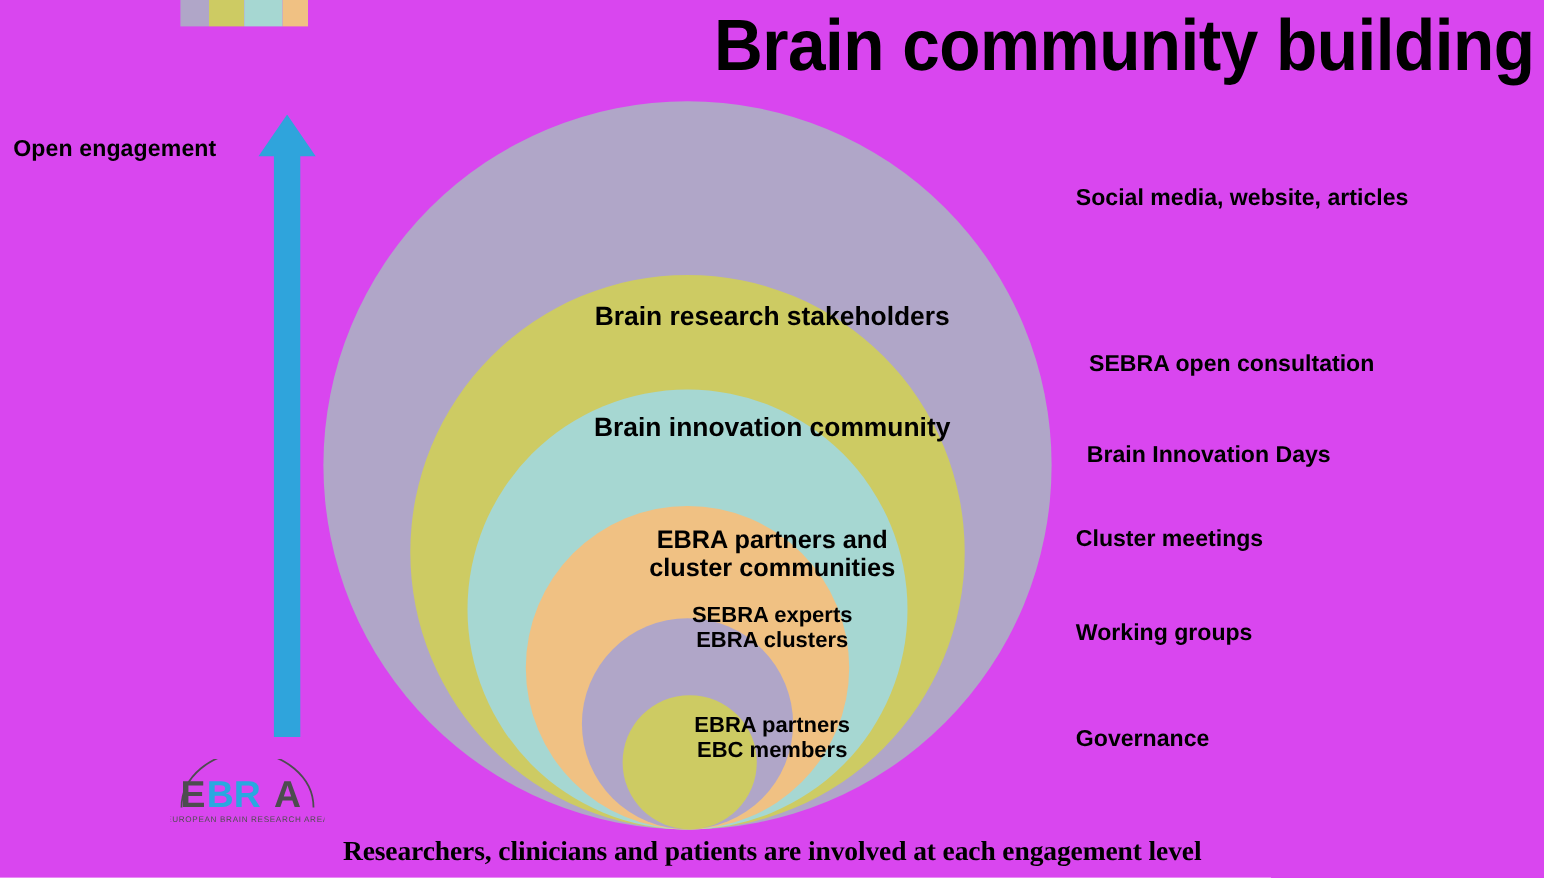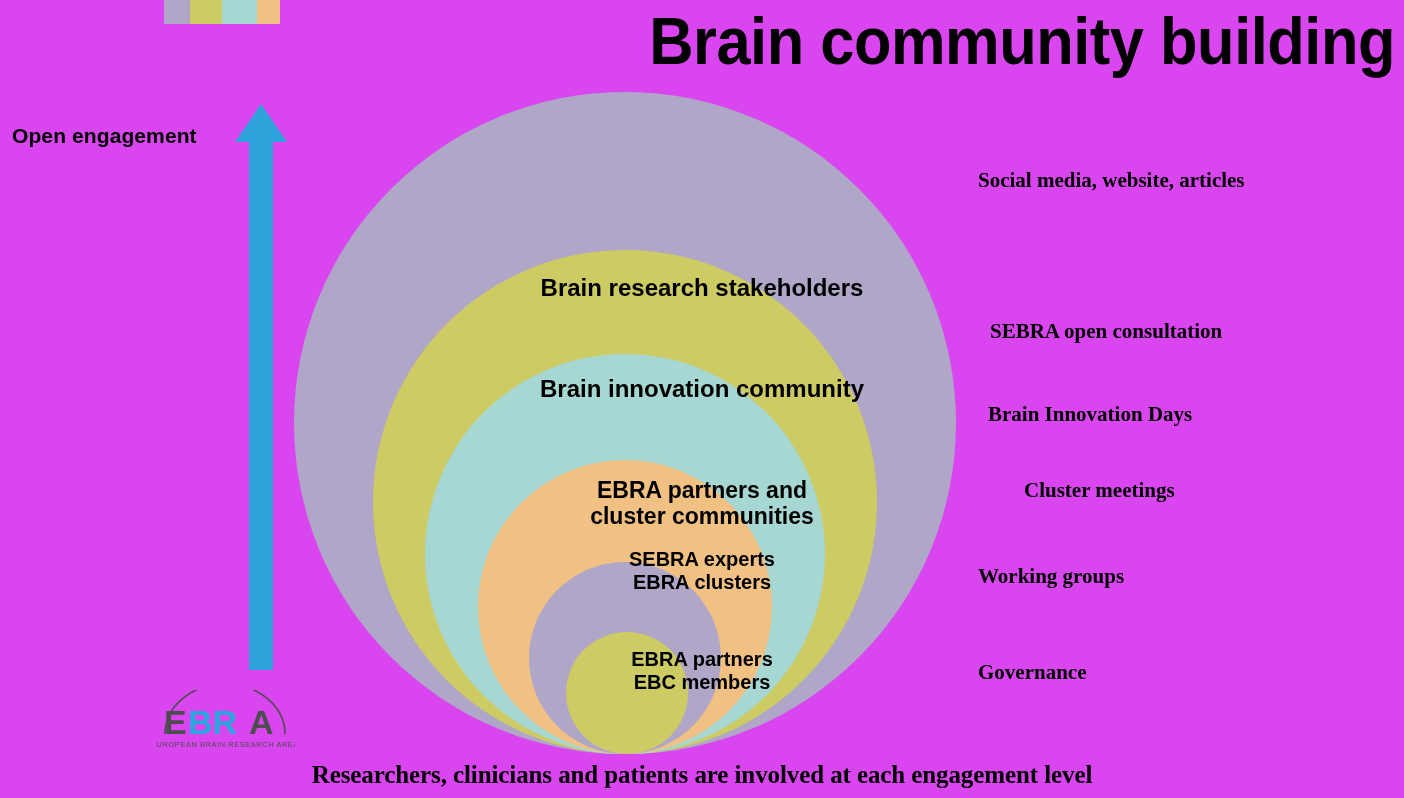--- a/index.html
+++ b/index.html
@@ -98,21 +98,21 @@
     white-space: pre-line;
   }
 
   
   .activity {
     position: absolute;
     font-size: 21px;
     font-weight: bold;
     color: #000;
     white-space: nowrap;
-    font-family: Liberation Serif, serif;
+    font-family: Liberation Sans, sans-serif;
   }
 
   
   .logo {
     position: absolute;
     left: 155px;
     top: 690px;
     width: 140px;
     height: 62px;
   }
@@ -167,21 +167,21 @@
 EBRA clusters</div>
       <div class="ring" style="left: 566px; top: 632px; width: 122px; height: 122px; background: rgb(205, 203, 99); z-index: 15;"></div>
       <div class="ring-label" style="top: 648px; font-size: 20px; z-index: 65;">EBRA partners
 EBC members</div>
     </div>
 
   <div id="activity-layer">
       <div class="activity" style="left: 978px; top: 168px;">Social media, website, articles</div>
       <div class="activity" style="left: 990px; top: 280px; margin-top: 39px;">SEBRA open consultation</div>
       <div class="activity" style="left: 988px; top: 402px;">Brain Innovation Days</div>
-      <div class="activity" style="left: 1024px; top: 478px;">Cluster meetings</div>
+      <div class="activity" style="left: 978px; top: 478px;">Cluster meetings</div>
       <div class="activity" style="left: 978px; top: 564px;">Working groups</div>
       <div class="activity" style="left: 978px; top: 660px;">Governance</div>
     </div>
 
   <div class="logo">
     <svg width="140" height="62" viewBox="0 0 140 62" aria-hidden="true">
       <path d="M10,44 A48,40 0 0 1 130,44" fill="none" stroke="#4D4D4F" stroke-width="1.6"></path>
       <text id="logo-e" x="9" y="44" font-family="Liberation Sans, sans-serif" font-size="34" font-weight="bold" fill="#4D4D4F">E</text>
       <text id="logo-br" x="33" y="44" font-family="Liberation Sans, sans-serif" font-size="34" font-weight="bold" fill="#29A8E0">BR</text>
       <text id="logo-a" x="94" y="44" font-family="Liberation Sans, sans-serif" font-size="34" font-weight="bold" fill="#4D4D4F">A</text>

